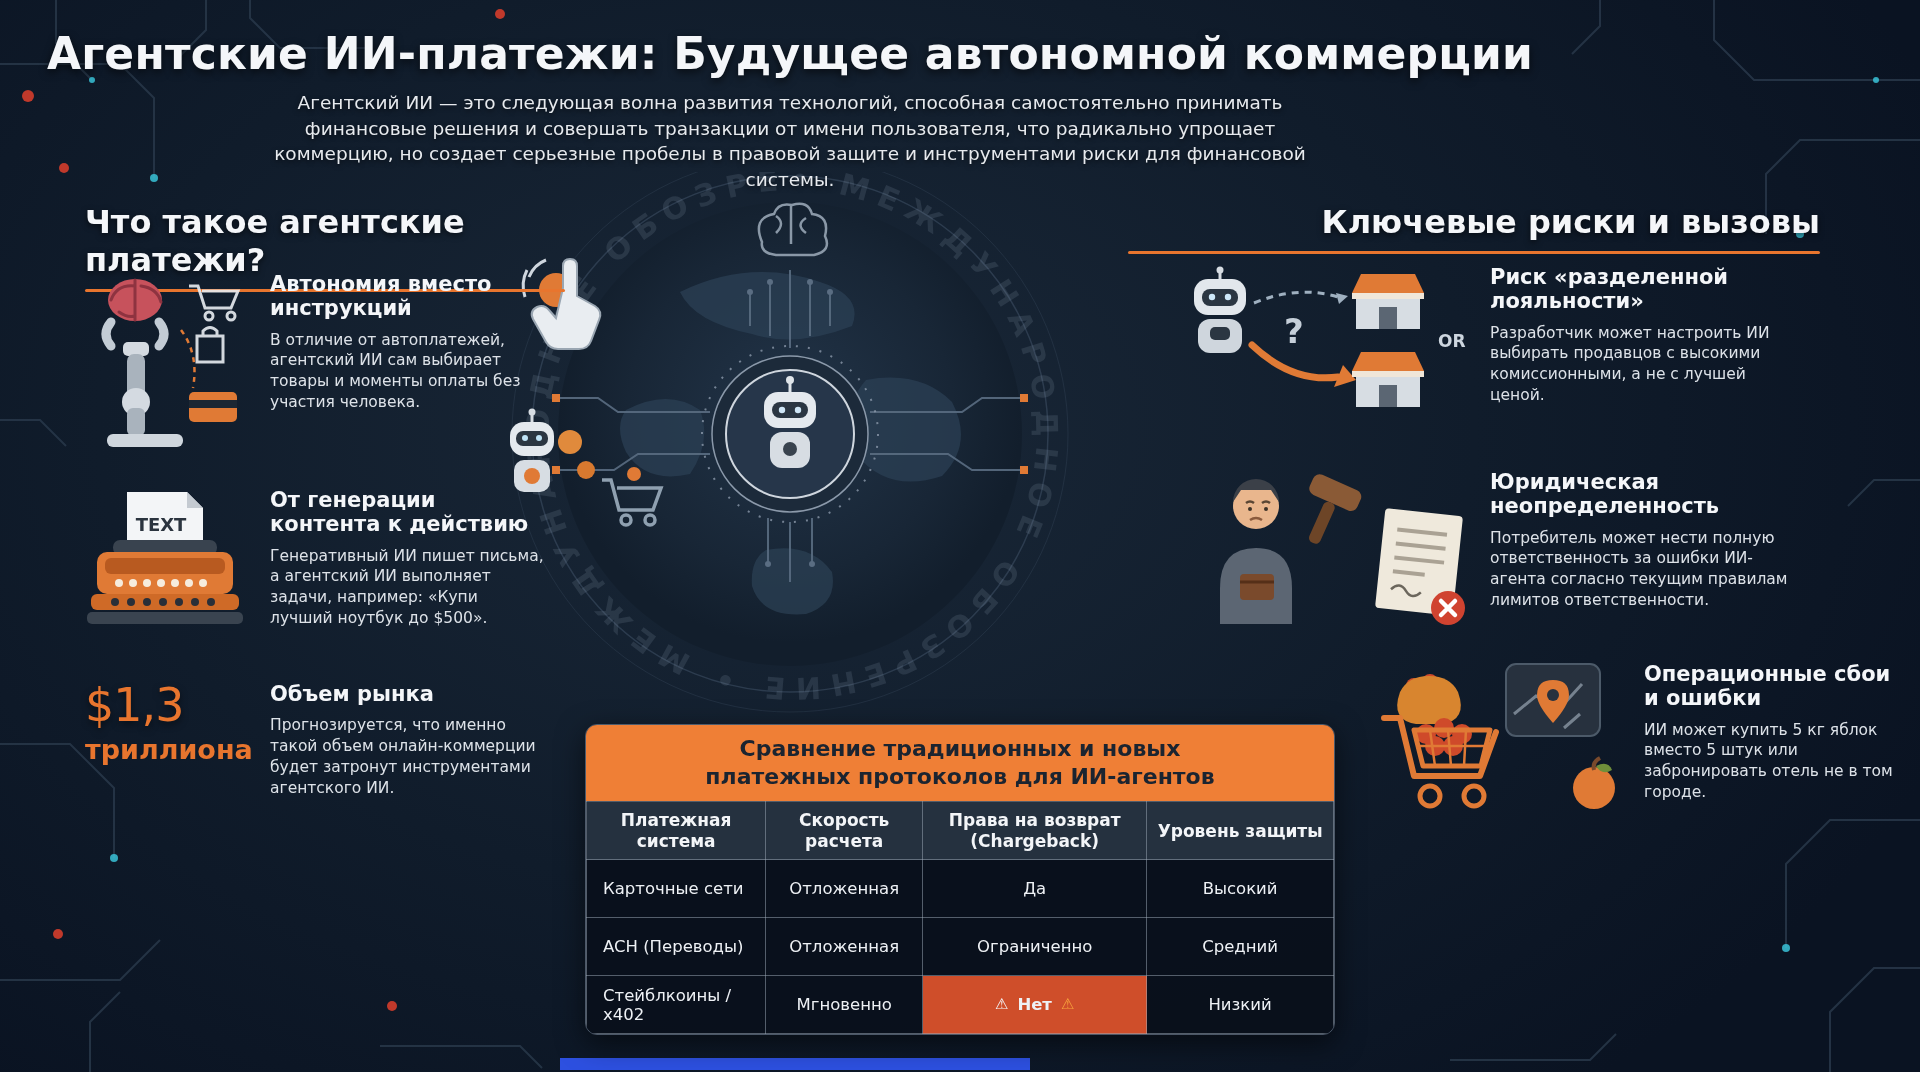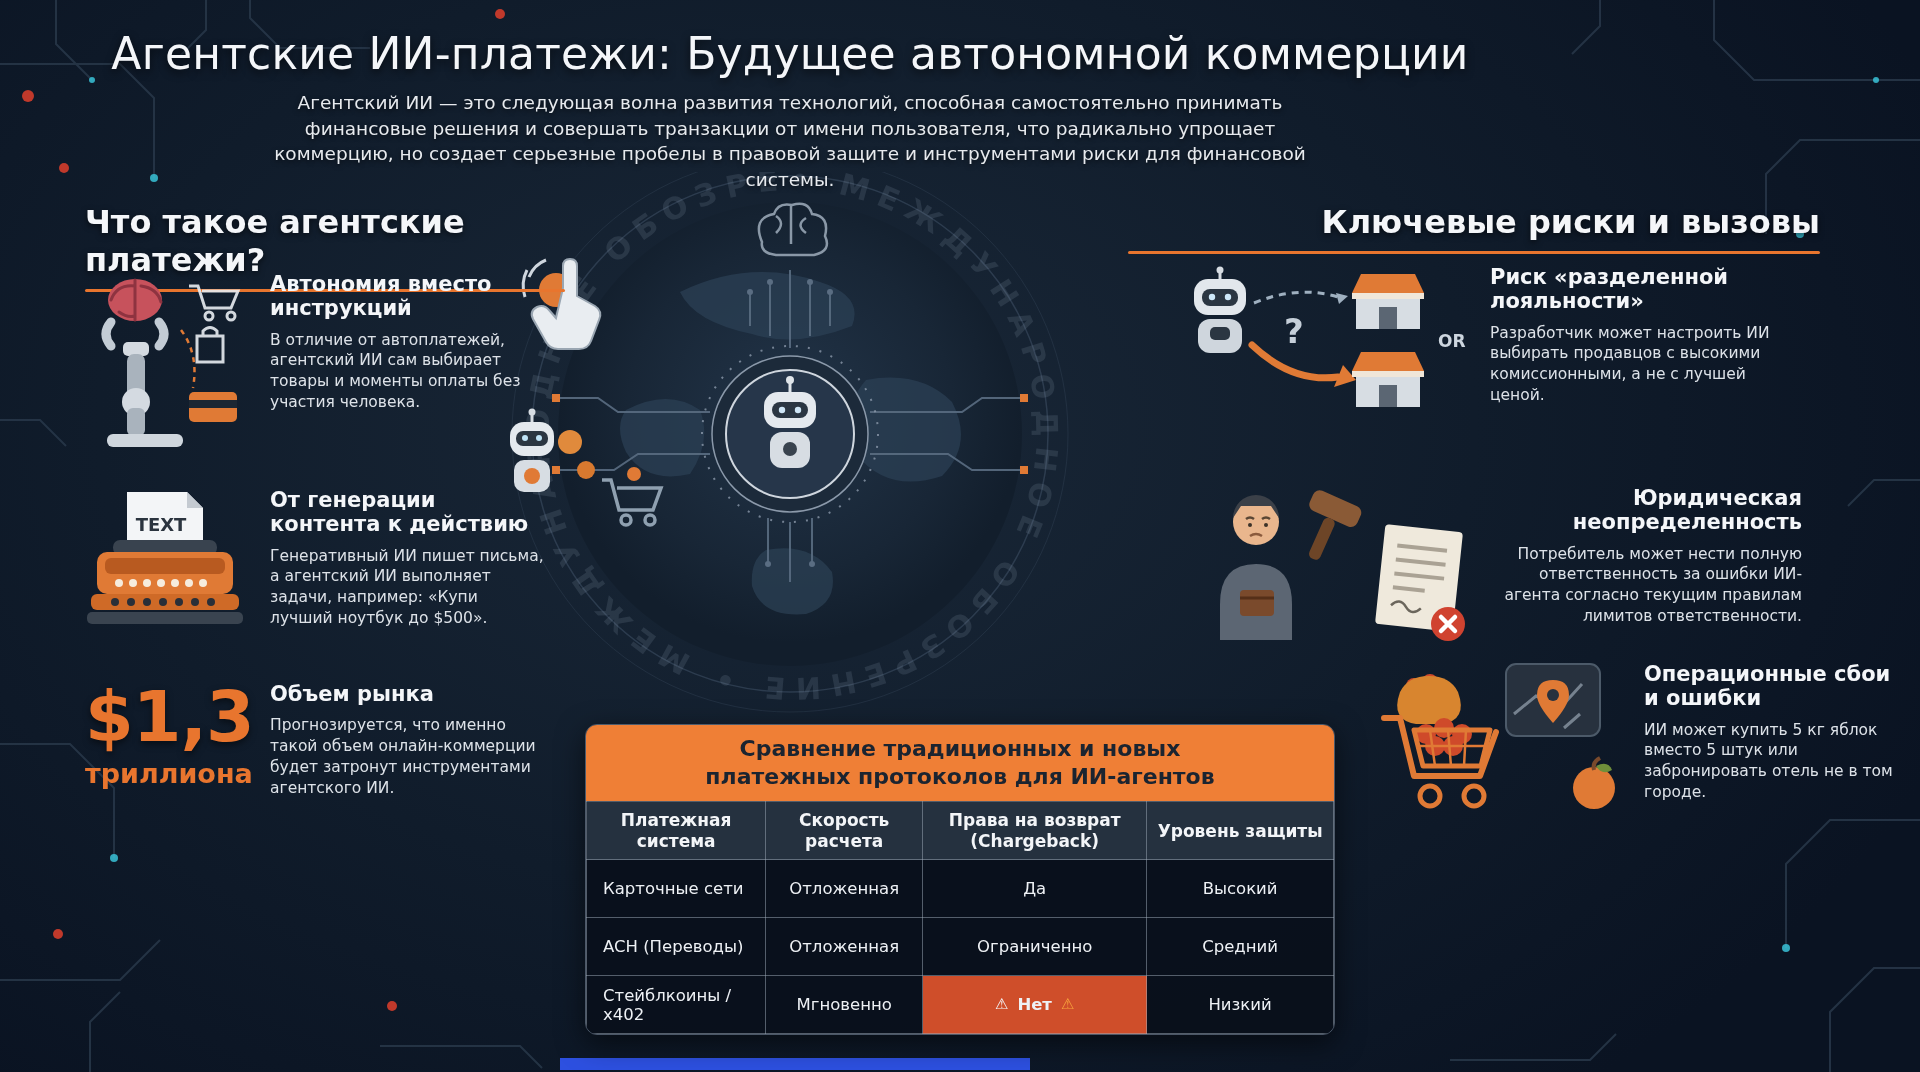--- a/index.html
+++ b/index.html
@@ -13,21 +13,21 @@
   }
   .stage {
     position:absolute; inset:0;
     background: radial-gradient(1250px 850px at 41% 40%, #1a2838 0%, #101c2b 55%, #0a1322 100%);
   }
   svg { font-family:"DejaVu Sans", sans-serif; }
   .bg-circuits { position:absolute; inset:0; z-index:0; pointer-events:none; }
 
   .title {
     position:absolute; top:28px; left:0; width:1580px; z-index:4;
-    text-align:center; font-size:44px; font-weight:normal; letter-spacing:0.2px;
+    text-align:center; font-size:44px; font-weight:bold; letter-spacing:0.2px;
     color:#f4f6f9; text-shadow:0 3px 8px rgba(0,0,0,.65);
   }
   .subtitle {
     position:absolute; top:90px; left:260px; width:1060px; z-index:4;
     text-align:center; font-size:18.5px; line-height:1.38; color:#e7eaee;
     text-shadow:0 2px 5px rgba(0,0,0,.6);
   }
 
   .center-graphic { position:absolute; left:470px; top:172px; width:660px; height:565px; z-index:1; }
 
@@ -41,25 +41,25 @@
   .item .icon-box { flex:0 0 auto; }
   .item .txt h3 { font-size:21px; font-weight:bold; line-height:1.16; margin-bottom:9px; color:#f4f6f9; }
   .item .txt p  { font-size:15.5px; line-height:1.34; color:#dde2e8; }
 
   .li1 { left:85px;  top:272px; } .li1 .icon-box { width:160px; margin-right:25px; }
   .li2 { left:85px;  top:488px; } .li2 .icon-box { width:160px; margin-right:25px; }
   .li3 { left:85px;  top:682px; } .li3 .txt { width:275px; }
   .li1 .txt, .li2 .txt { width:275px; }
 
   .stat { width:160px; margin-right:25px; text-align:left; }
-  .stat-v { font-size:70px; font-weight:bold; color:#e8752e; line-height:1.0; letter-spacing:-1px; text-shadow:0 3px 7px rgba(0,0,0,.5); }
+  .stat-v { font-size:46px; font-weight:normal; color:#e8752e; line-height:1.0; letter-spacing:-1px; text-shadow:0 3px 7px rgba(0,0,0,.5); }
   .stat-u { font-size:27px; font-weight:bold; color:#e8752e; margin-top:6px; }
 
   .ri1 { left:1178px; top:265px; } .ri1 .icon-box { width:295px; margin-right:17px; }
-  .ri2 { left:1198px; top:486px;text-align:right; } .ri2 .icon-box { width:275px; margin-right:17px; }
+  .ri2 { left:1198px; top:470px; } .ri2 .icon-box { width:275px; margin-right:17px; }
   .ri3 { left:1378px; top:662px; } .ri3 .icon-box { width:250px; margin-right:16px; }
   .ri1 .txt, .ri2 .txt { width:312px; }
   .ri3 .txt { width:262px; }
 
   .cmp { position:absolute; left:585px; top:724px; width:750px; z-index:5;
          border-radius:12px; overflow:hidden; box-shadow:0 8px 28px rgba(0,0,0,.55);
          border:1px solid rgba(150,165,182,.45); }
   .cmp-title { background:#ef7f36; color:#1b2430; font-size:22px; font-weight:bold;
                text-align:center; padding:10px 96px; line-height:1.28; }
   .cmp table { width:100%; border-collapse:collapse; background:rgba(9,16,27,.9); table-layout:fixed; }

